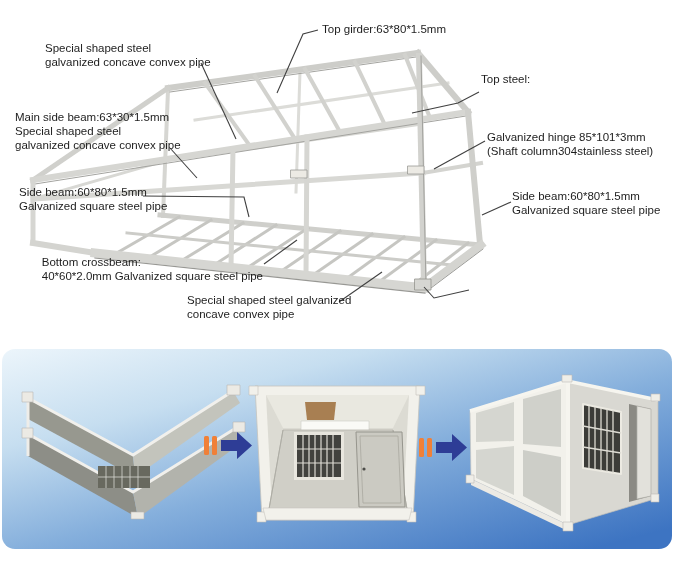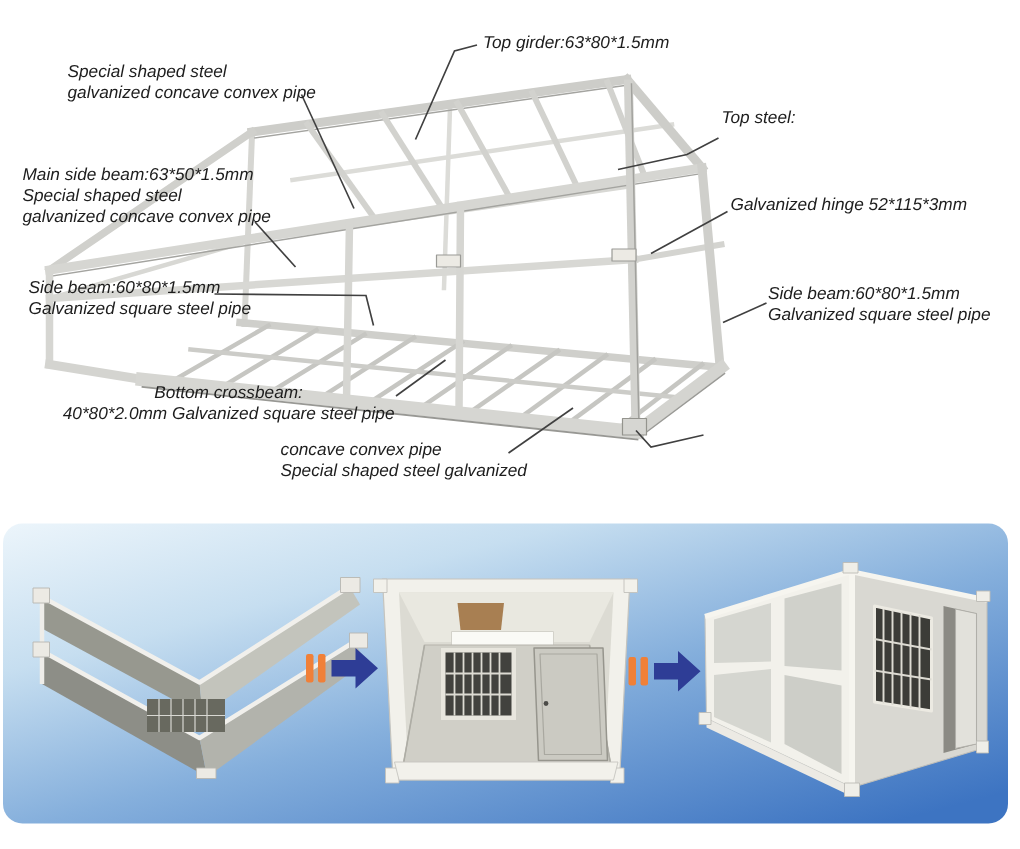--- a/index.html
+++ b/index.html
@@ -1,23 +1,23 @@
 <!DOCTYPE html>
 <html><head>
 <meta charset="utf-8">
 <style>
   html,body{margin:0;padding:0;}
   body{width:680px;height:566px;position:relative;background:#ffffff;overflow:hidden;
        font-family:"Liberation Sans", sans-serif;}
   .stage{position:absolute;inset:0;width:680px;height:566px;}
   svg.art{position:absolute;left:0;top:0;}
   .lbl{position:absolute;font-size:11.5px;line-height:14px;font-weight:400;color:#1d1d1d;
-       white-space:nowrap;letter-spacing:0;font-style:italic;}
+       white-space:nowrap;letter-spacing:0;}
   .lbl span{display:block;}
-  .lbl.r{text-align:center;}
+  .lbl.r{text-align:left;}
 </style>
 </head>
 <body>
 
 <div class="stage">
 
 <svg class="art" width="680" height="566" viewBox="0 0 680 566">
   <defs>
     <linearGradient id="bgblue" x1="0%" y1="0%" x2="88%" y2="100%">
       <stop offset="0%" stop-color="#ecf5fb"></stop>
@@ -215,45 +215,46 @@
 
 <div class="lbl" style="left:322px;top:22px">
   <span>Top girder:63*80*1.5mm</span>
 </div>
 
 <div class="lbl" style="left:481px;top:72px">
   <span>Top steel:</span>
 </div>
 
 <div class="lbl" style="left:487px;top:130px">
-  <span>Galvanized hinge 52*115*3mm</span>
+  <span>Galvanized hinge 85*101*3mm</span>
+  <span>(Shaft column304stainless steel)</span>
 </div>
 
 <div class="lbl" style="left:15px;top:110px">
-  <span>Main side beam:63*50*1.5mm</span>
+  <span>Main side beam:63*30*1.5mm</span>
   <span>Special shaped steel</span>
   <span>galvanized concave convex pipe</span>
 </div>
 
 <div class="lbl" style="left:19px;top:185px">
   <span>Side beam:60*80*1.5mm</span>
   <span>Galvanized square steel pipe</span>
 </div>
 
 <div class="lbl" style="left:512px;top:189px">
   <span>Side beam:60*80*1.5mm</span>
   <span>Galvanized square steel pipe</span>
 </div>
 
 <div class="lbl r" style="right:417px;top:255px">
   <span>Bottom crossbeam:</span>
-  <span>40*80*2.0mm Galvanized square steel pipe</span>
+  <span>40*60*2.0mm Galvanized square steel pipe</span>
 </div>
 
 <div class="lbl" style="left:472px;top:276px">
 </div>
 
 <div class="lbl" style="left:187px;top:293px">
+  <span>Special shaped steel galvanized</span>
   <span>concave convex pipe</span>
-  <span>Special shaped steel galvanized</span>
 </div>
 
 </div>
 
 </body></html>

